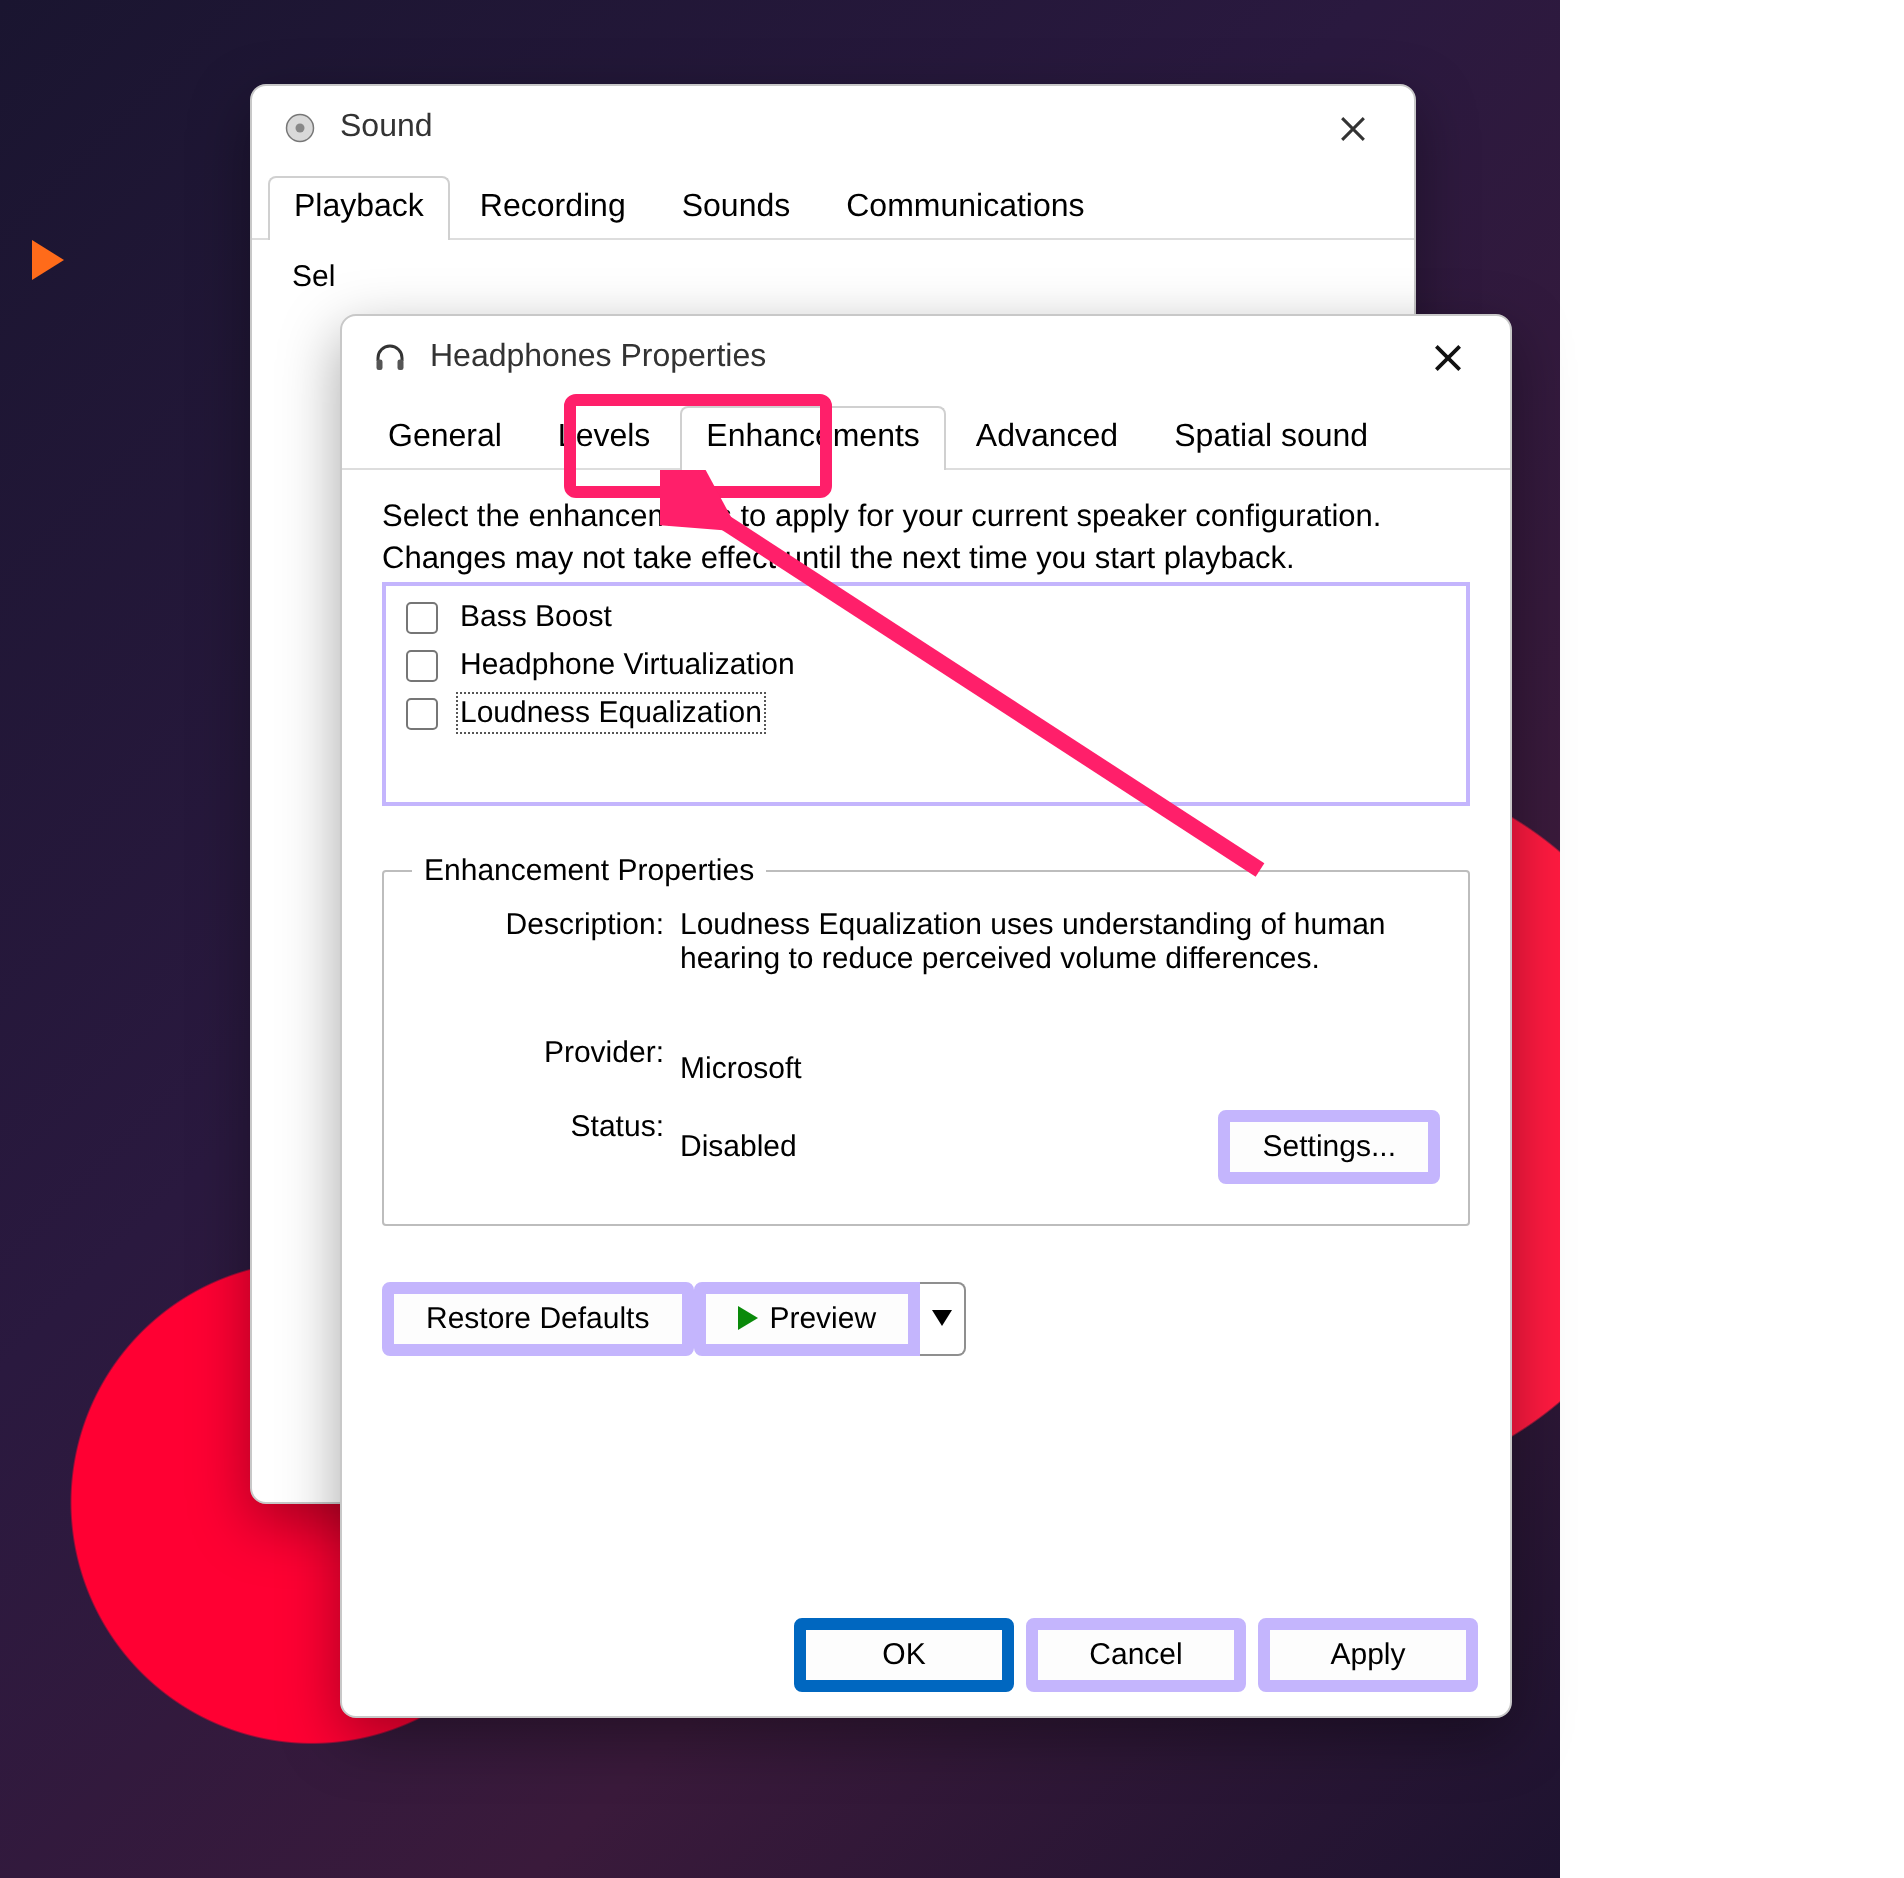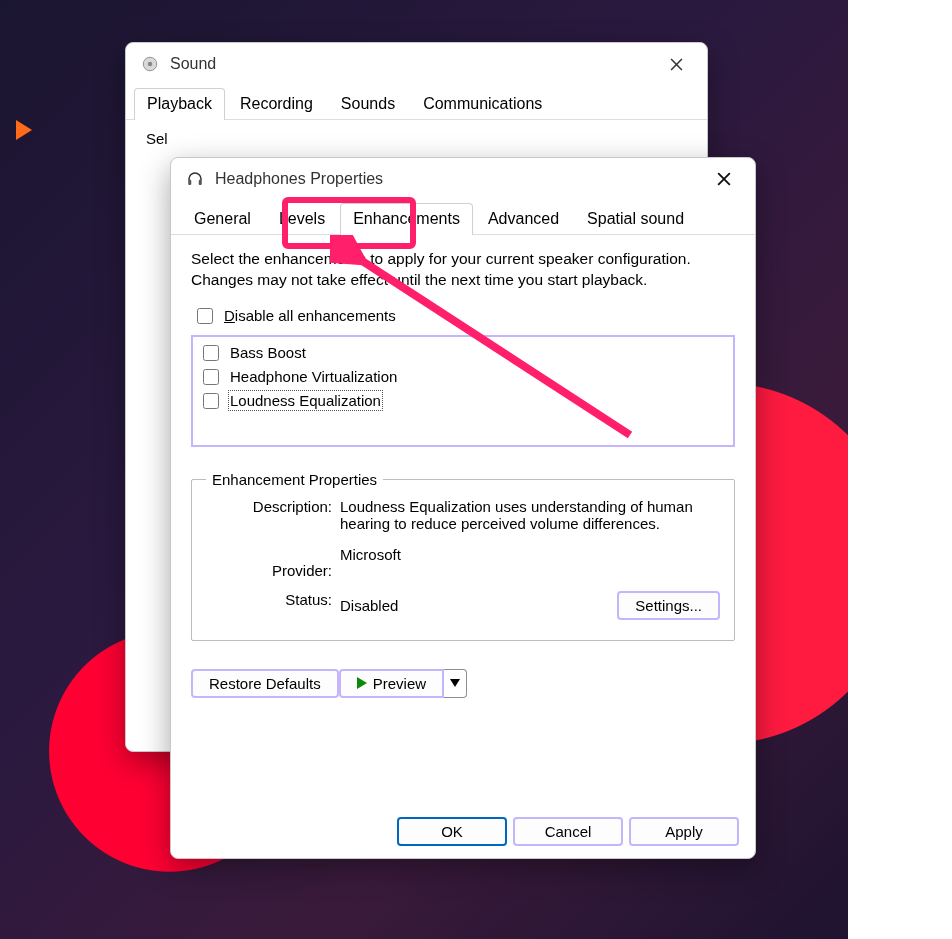--- a/index.html
+++ b/index.html
@@ -8,21 +8,21 @@
     padding: 0;
     width: 952px;
     height: 939px;
     font-family: "Segoe UI", Tahoma, sans-serif;
     font-size: 15px;
     color: #000;
     overflow: hidden;
   }
   .desktop {
     position: relative;
-    width: 848px;
+    width: 780px;
     height: 939px;
     background:
       radial-gradient(circle at 20% 80%, #ff0033 0 120px, transparent 121px),
       radial-gradient(circle at 85% 60%, #ff1a40 0 180px, transparent 181px),
       linear-gradient(135deg, #1a1530 0%, #2a193f 40%, #3a1a3b 70%, #1e1330 100%);
   }
   .window {
     position: absolute;
     background: #fff;
     border: 1px solid #c8c8c8;
@@ -103,21 +103,21 @@
   fieldset {
     border: 1px solid #bdbdbd;
     border-radius: 2px;
     margin: 24px 0 0 0;
     padding: 10px 14px 20px 14px;
   }
   legend { padding: 0 6px; font-size: 15px; }
   .kv { display: grid; grid-template-columns: 130px 1fr; row-gap: 12px; column-gap: 4px; align-items:start;}
   .kv .k { text-align: right; padding-right:4px;}
   .btn {
-    border: 2px solid #c4b5fd;
+    border: 6px solid #c4b5fd;
     background: #fdfdfd;
     border-radius: 4px;
     padding: 4px 16px;
     font-size: 15px;
     color:#000;
     display:inline-flex; align-items:center; gap:6px;
     min-height: 28px;
     cursor: default;
   }
   .btn.primary { border-color: #0067c0; }
@@ -212,24 +212,20 @@
       <div class="tab">General</div>
       <div class="tab">Levels</div>
       <div class="tab active">Enhancements</div>
       <div class="tab">Advanced</div>
       <div class="tab">Spatial sound</div>
     </div>
 
     <div class="content">
       <div class="desc">Select the enhancements to apply for your current speaker configuration. Changes may not take effect until the next time you start playback.</div>
 
-      <label class="chk-row">
-        <input type="checkbox" style="">
-        <span><span class="underline-first">D</span><span id="disable-rest">isable all enhancements</span></span>
-      </label>
 
       <div class="listbox">
         <label class="listitem">
           <input type="checkbox" style="">
           <span>Bass Boost</span>
         </label>
         <label class="listitem">
           <input type="checkbox" style="">
           <span>Headphone Virtualization</span>
         </label>
@@ -238,21 +234,21 @@
           <span>Loudness Equalization</span>
         </label>
       </div>
 
       <fieldset>
         <legend>Enhancement Properties</legend>
         <div class="kv">
           <div class="k">Description:</div>
           <div>Loudness Equalization uses understanding of human hearing to reduce perceived volume differences.</div>
           <div class="k" style="margin-top:18px;">Provider:</div>
-          <div style="margin-top:2px;">Microsoft</div>
+          <div style="margin-top:26px;">Microsoft</div>
           <div class="k">Status:</div>
           <div style="display:flex; align-items:center; justify-content:space-between;gap:26px;">
             <span>Disabled</span>
             <button class="btn">Settings...</button>
           </div>
         </div>
       </fieldset>
 
       <div class="action-row">
         <button class="btn">

